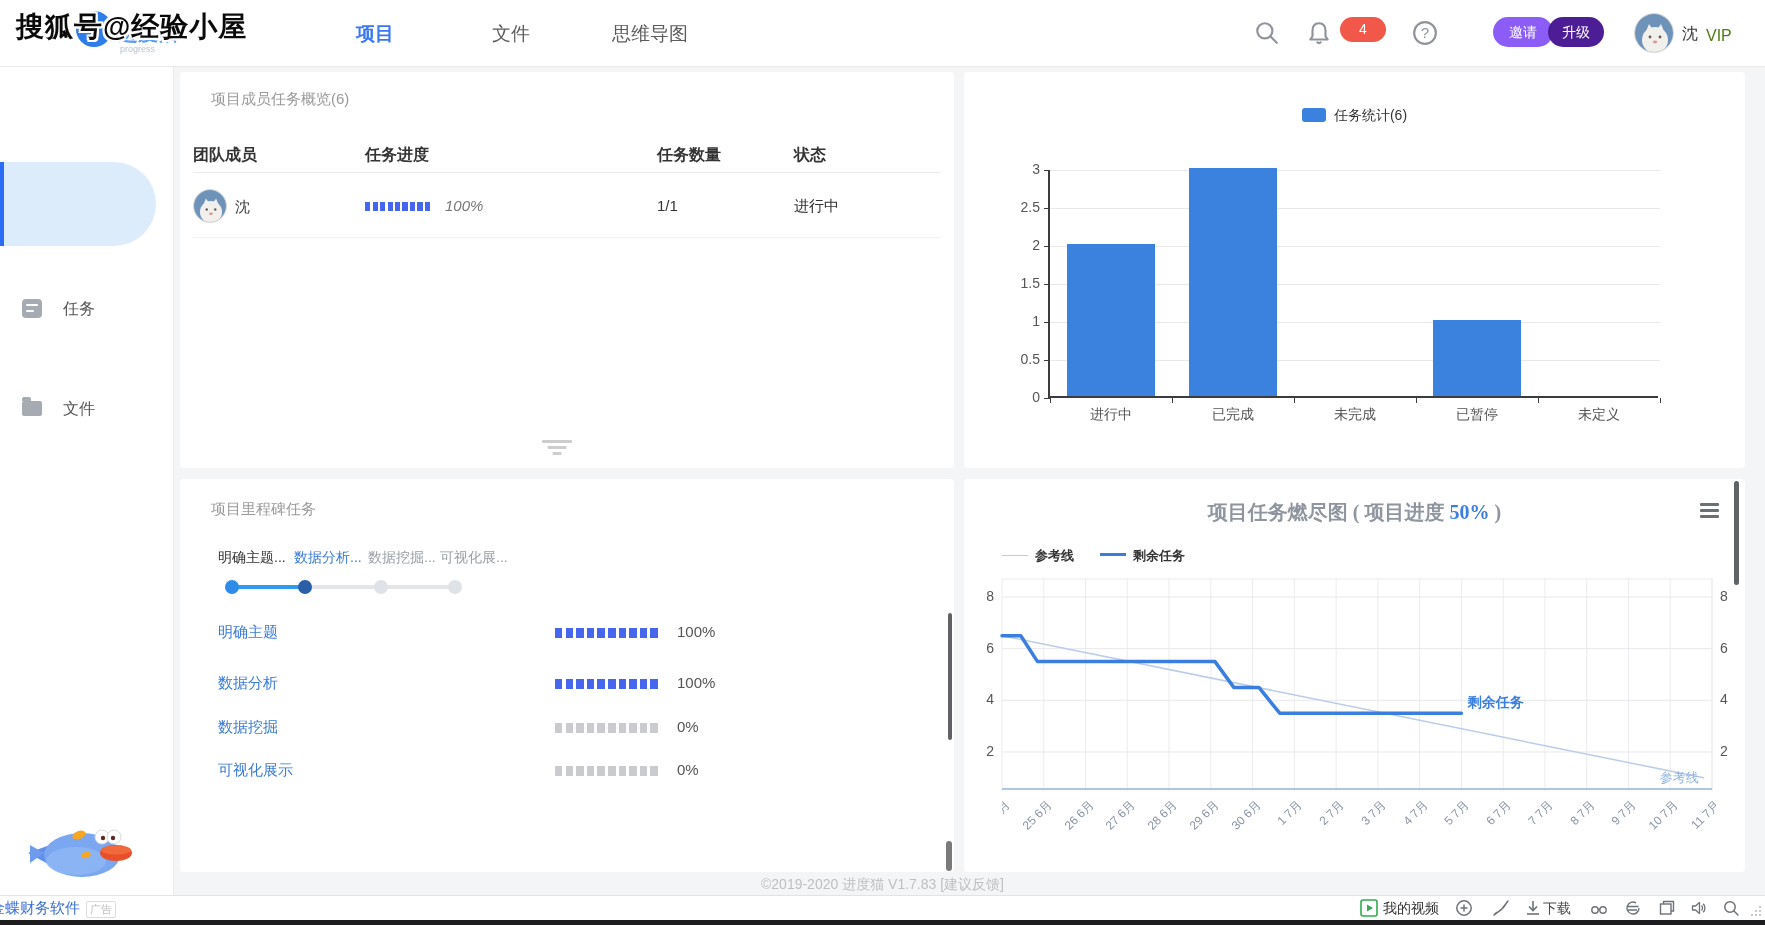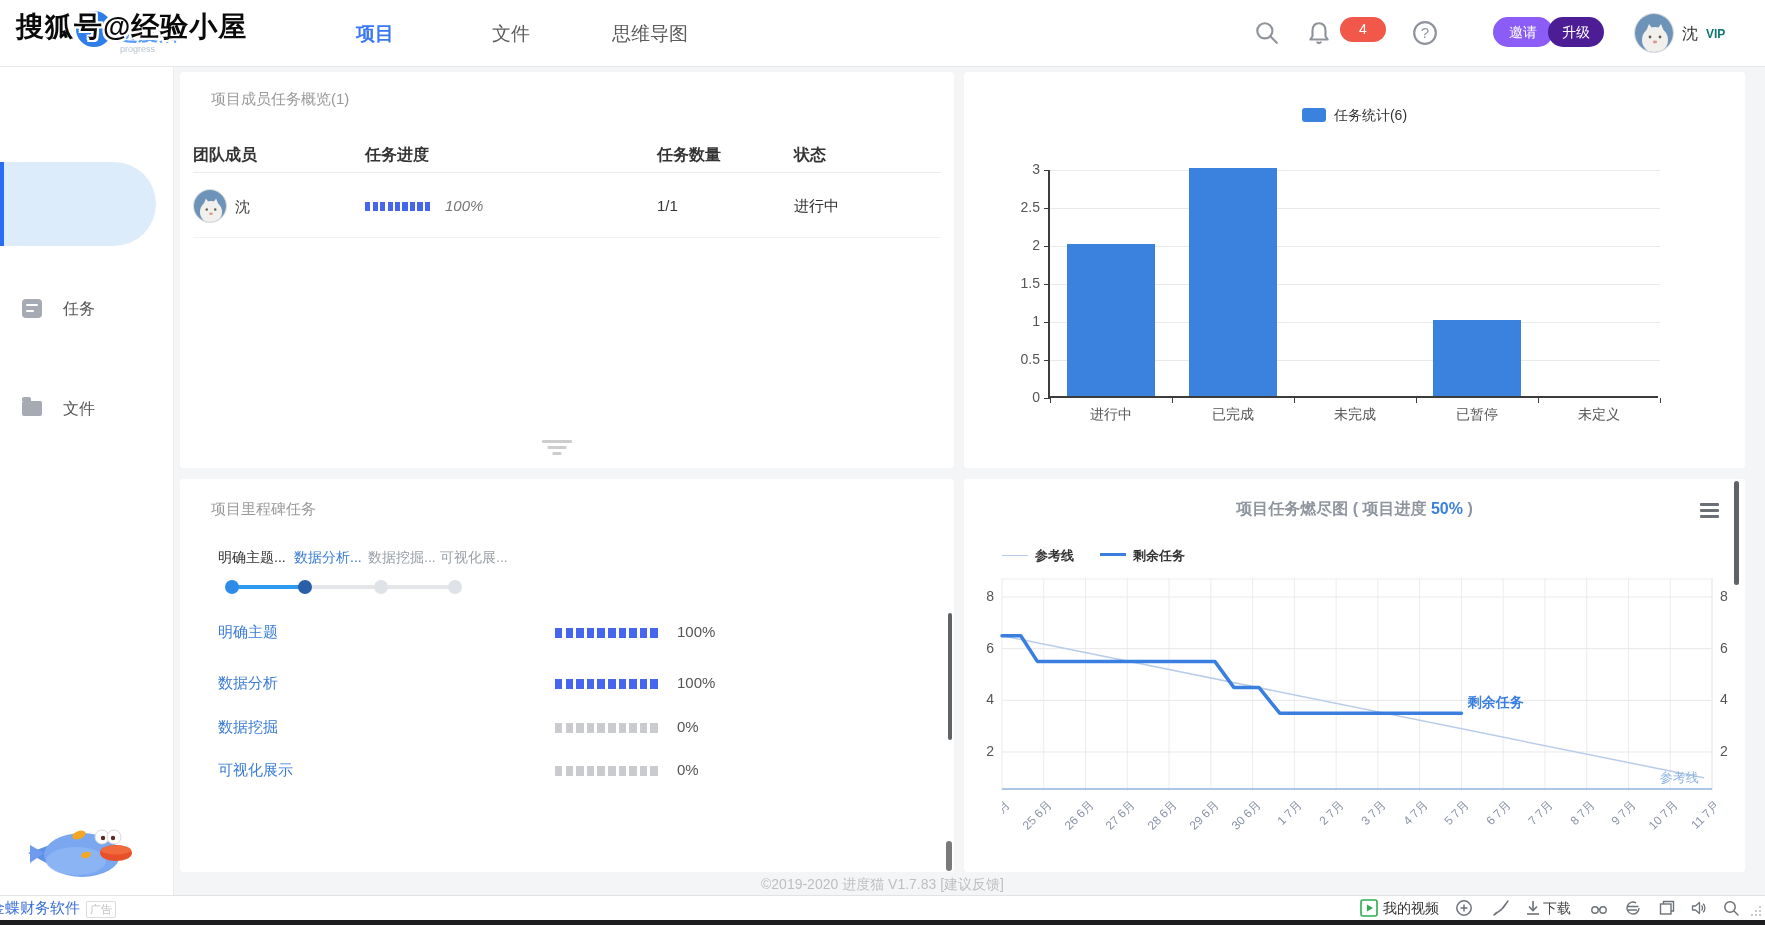--- a/index.html
+++ b/index.html
@@ -18,21 +18,21 @@
     letter-spacing:1px; white-space:nowrap; z-index:30;
     text-shadow:-2px -2px 0 #fff,2px -2px 0 #fff,-2px 2px 0 #fff,2px 2px 0 #fff,0 -2px 0 #fff,0 2px 0 #fff,-2px 0 0 #fff,2px 0 0 #fff; }
   .nav-tab { position:absolute; top:21px; font-size:19px; color:#5c5c5c; cursor:pointer; }
   .nav-tab.active { color:#3977f6; font-weight:bold; }
   .topbar-icon { position:absolute; top:20px; width:26px; height:26px; color:#8f949b; }
   .pill-btn { position:absolute; top:17px; height:30px; border-radius:15px; color:#fff; font-size:14px;
     text-align:center; line-height:30px; cursor:pointer; }
   #notif-badge { position:absolute; left:1340px; top:17px; width:46px; height:25px; border-radius:13px;
     background:#f25849; color:#fff; font-size:14px; text-align:center; line-height:25px; cursor:pointer; }
   #user-name { position:absolute; left:1682px; top:24px; font-size:16px; color:#333; }
-  #vip-label { position:absolute; left:1706px; top:27px; font-size:12px; font-weight:bold; color:#0f766e; }
+  #vip-label { position:absolute; left:1706px; top:27px; font-size:16px; font-weight:normal; color:#4d7c0f; }
   .avatar { border-radius:50%; overflow:hidden; border:1px solid #d8d8d8; }
 
   
   #sidebar { position:absolute; left:0; top:67px; width:174px; height:858px; background:#fff;
     border-right:1px solid #ececec; z-index:10; }
   .side-item { position:absolute; left:0; width:174px; height:40px; cursor:pointer; }
   .side-label { position:absolute; left:63px; top:2px; font-size:16px; color:#555; }
   #side-active-pill { position:absolute; left:0; top:95px; width:156px; height:84px;
     background:#ddecfa; border-radius:0 42px 42px 0; }
   #side-active-stripe { position:absolute; left:0; top:95px; width:4px; height:84px; background:#2a6cf5; }
@@ -86,21 +86,21 @@
   .ms-top-label { position:absolute; top:70px; font-size:14px; }
   #ms-line  { position:absolute; left:52px; top:106px; width:223px; height:4px; background:#e3e5e9; border-radius:2px; }
   #ms-line-active { position:absolute; left:52px; top:106px; width:73px; height:4px; background:#2f9bf0; border-radius:2px; }
   .ms-dot { position:absolute; top:101px; width:14px; height:14px; border-radius:50%; }
   .ms-task-name { position:absolute; left:38px; font-size:15px; color:#3a7bd5; cursor:pointer; }
   .ms-pct { position:absolute; left:497px; font-size:15px; color:#555; }
   .vscroll { position:absolute; border-radius:3px; background:#606266; }
 
   
   #burn-title { position:absolute; left:0; top:20px; width:781px; text-align:center;
-    font-size:16px; font-weight:bold; color:#8f959e; }
+    font-size:20px; font-weight:bold; color:#8f959e;font-family:Liberation Serif, serif; }
   #burn-title b { color:#3a7fe0; }
   #burger { position:absolute; left:736px; top:24px; width:19px; height:15px; cursor:pointer; }
   #burger i { position:absolute; left:0; width:19px; height:3px; background:#6b6f76; border-radius:1px; }
   #burger .b1{top:0;} #burger .b2{top:6px;} #burger .b3{top:12px;}
   #burn-legend { position:absolute; left:38px; top:68px; font-size:13px; font-weight:bold; color:#333; }
   #burn-legend .item { display:inline-block; margin-right:26px; }
   #burn-legend .lsw { display:inline-block; width:26px; vertical-align:4px; margin-right:7px; }
   #burn-plot { position:absolute; left:38px; top:99px; width:710px; height:213px; }
   .lylab { position:absolute; font-size:14px; color:#555; }
   #burn-xlabels { position:absolute; left:38px; top:314px; width:714px; height:40px; overflow:hidden; }
@@ -194,21 +194,21 @@
     <circle cx="78" cy="18" r="7" fill="#fff" stroke="#d8d8d8"></circle>
     <circle cx="90" cy="18" r="7" fill="#fff" stroke="#d8d8d8"></circle>
     <circle cx="79" cy="19" r="2.2" fill="#5c2a22"></circle>
     <circle cx="89" cy="19" r="2.2" fill="#5c2a22"></circle>
     <ellipse cx="92" cy="34" rx="16" ry="8" fill="#e8502a"></ellipse>
     <ellipse cx="92" cy="31" rx="15" ry="4.5" fill="#f06a3c"></ellipse>
   </svg>
 </div>
 
 <div class="card" id="card-members">
-  <div class="card-title" style="left:31px; top:18px;">项目成员任务概览(1)</div>
+  <div class="card-title" style="left:31px; top:18px;">项目成员任务概览(6)</div>
   <div class="th" style="left:13px">团队成员</div>
   <div class="th" style="left:185px">任务进度</div>
   <div class="th" style="left:477px">任务数量</div>
   <div class="th" style="left:614px">状态</div>
   <div id="member-head-line"></div>
 
   <div>
     <div class="avatar" style="position:absolute; left:13px; top:117px; width:34px; height:34px;">
       <svg viewBox="0 0 40 40" width="34" height="34">
         <rect width="40" height="40" fill="#6e93b8"></rect>

